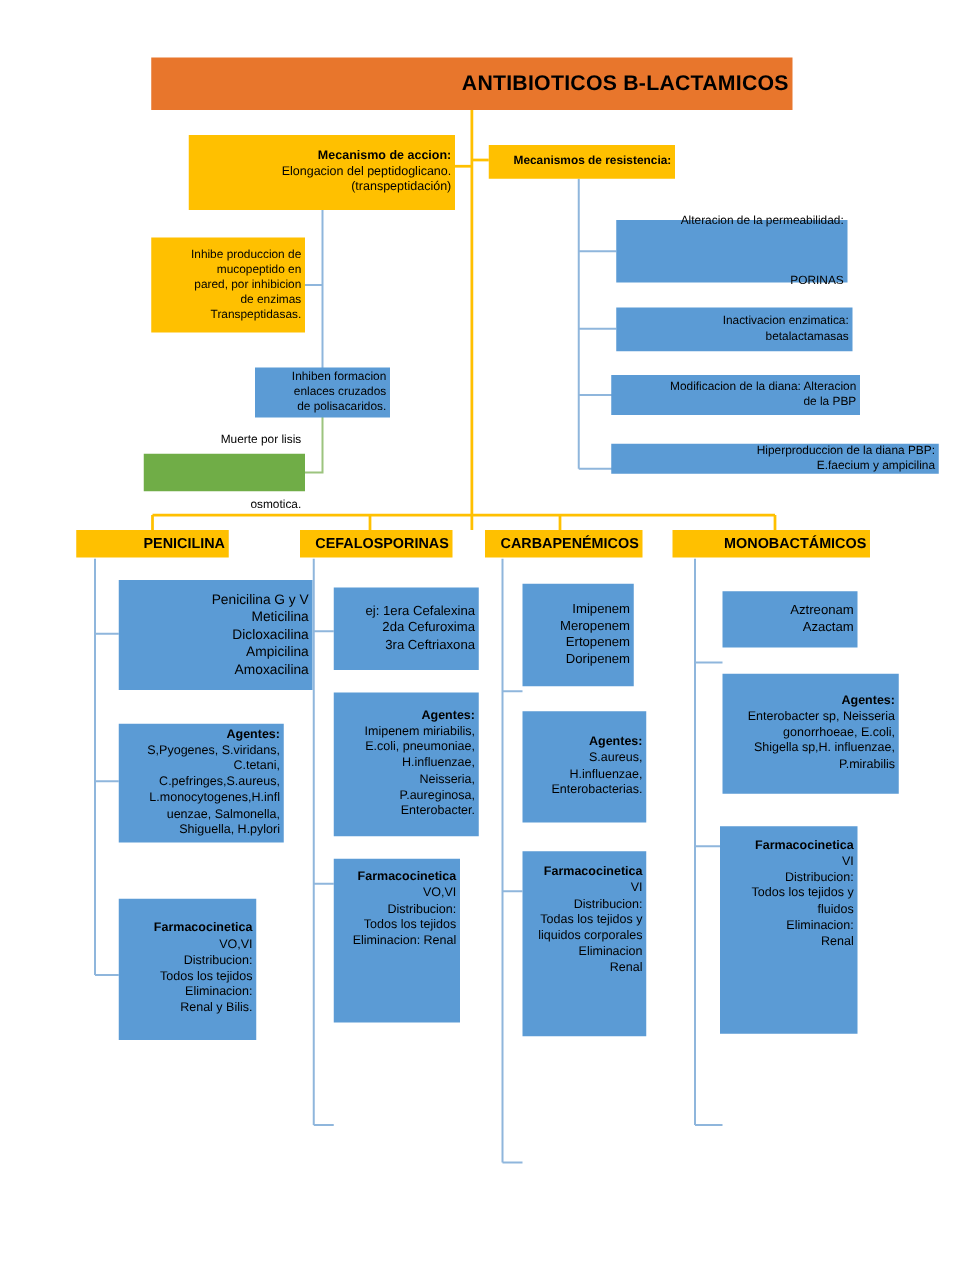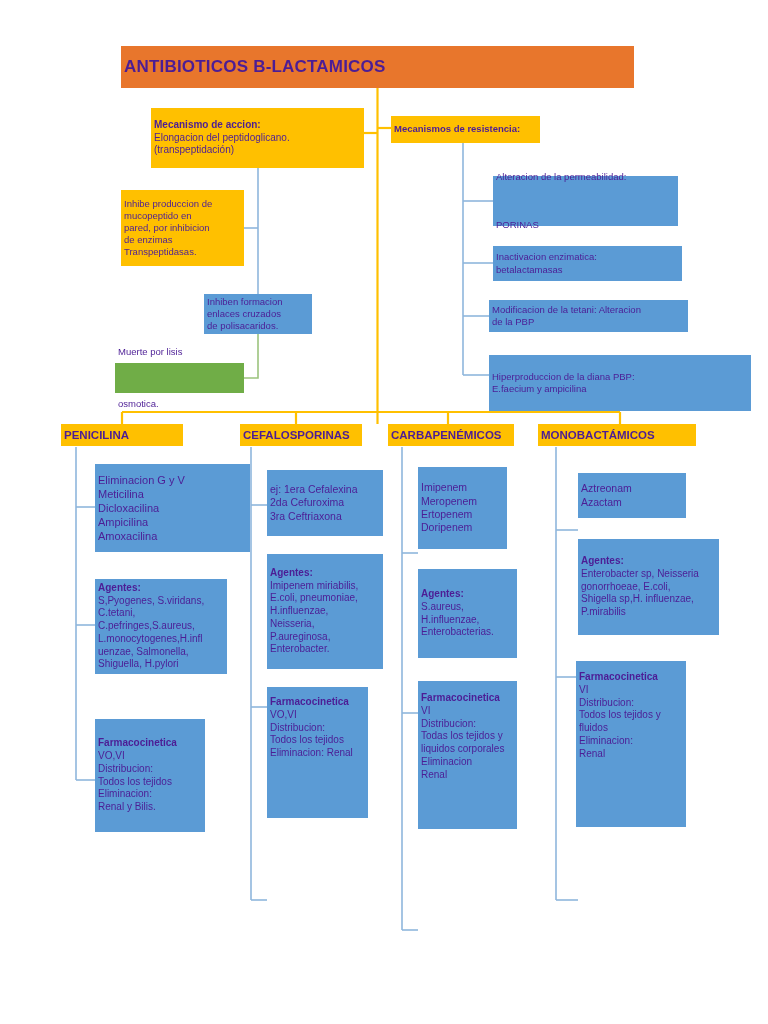--- a/index.html
+++ b/index.html
@@ -18,24 +18,24 @@
     position: absolute;
     left: 0; top: 0;
     width: 768px;
     height: 1024px;
   }
   .box {
     position: absolute;
     box-sizing: border-box;
     display: flex;
     flex-direction: column;
-    align-items: flex-start;
+    align-items: flex-end;
     justify-content: center;
     text-align: center;
-    color: #4c1d95;
+    color: #000000;
     line-height: 1.28;
     padding: 2px 3px;
   }
   .orange { background: #E8762C; }
   .yellow { background: #FFC000; }
   .blue   { background: #5B9BD5; }
   .green  { background: #70AD47; }
 
   .title-box {
     font-size: 17px;
@@ -142,44 +142,44 @@
     <span class="row">Alteracion de la permeabilidad:</span>
     <span class="row">PORINAS</span>
   </div>
 
   <div class="box blue t95" style="left:493px; top:246px; width:189px; height:35px;">
     <span class="row">Inactivacion enzimatica:</span>
     <span class="row">betalactamasas</span>
   </div>
 
   <div class="box blue t95" style="left:489px; top:300px; width:199px; height:32px;">
-    <span class="row">Modificacion de la tetani: Alteracion</span>
+    <span class="row">Modificacion de la diana: Alteracion</span>
     <span class="row">de la PBP</span>
   </div>
 
-  <div class="box blue t95" style="left:489px; top:355px; width:262px; height:56px;">
+  <div class="box blue t95" style="left:489px; top:355px; width:262px; height:24px;">
     <span class="row">Hiperproduccion de la diana PBP:</span>
     <span class="row">E.faecium y ampicilina</span>
   </div>
 
   <div class="box yellow cat-box" style="left:61px; top:424px; width:122px; height:22px;">
     <span class="row">PENICILINA</span>
   </div>
   <div class="box yellow cat-box" style="left:240px; top:424px; width:122px; height:22px;">
     <span class="row">CEFALOSPORINAS</span>
   </div>
   <div class="box yellow cat-box" style="left:388px; top:424px; width:126px; height:22px;">
     <span class="row">CARBAPENÉMICOS</span>
   </div>
   <div class="box yellow cat-box" style="left:538px; top:424px; width:158px; height:22px;">
     <span class="row">MONOBACTÁMICOS</span>
   </div>
 
   <div class="box blue t11" style="left:95px; top:464px; width:155px; height:88px;">
-    <span class="row">Eliminacion G y V</span>
+    <span class="row">Penicilina G y V</span>
     <span class="row">Meticilina</span>
     <span class="row">Dicloxacilina</span>
     <span class="row">Ampicilina</span>
     <span class="row">Amoxacilina</span>
   </div>
 
   <div class="box blue t10" style="left:95px; top:579px; width:132px; height:95px;">
     <span class="row bold">Agentes:</span>
     <span class="row">S,Pyogenes, S.viridans,</span>
     <span class="row">C.tetani,</span>

